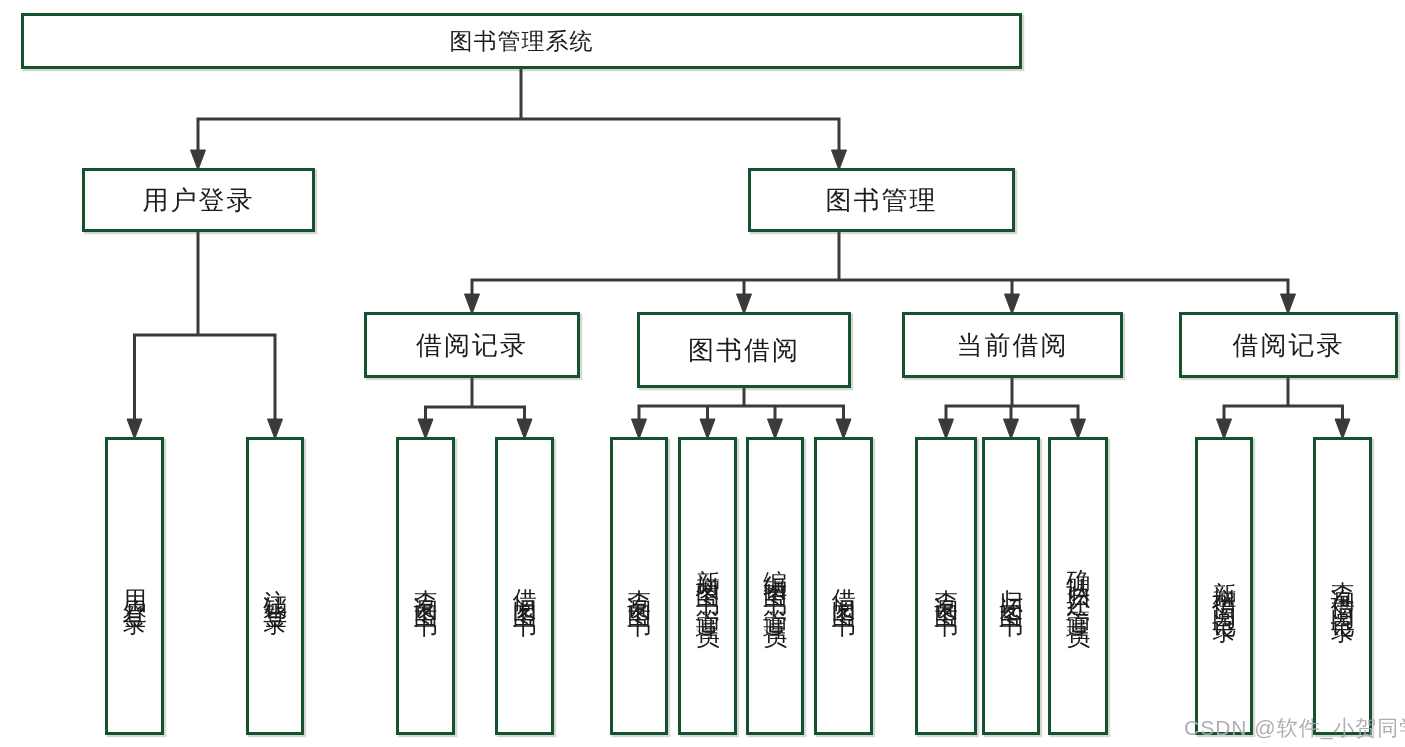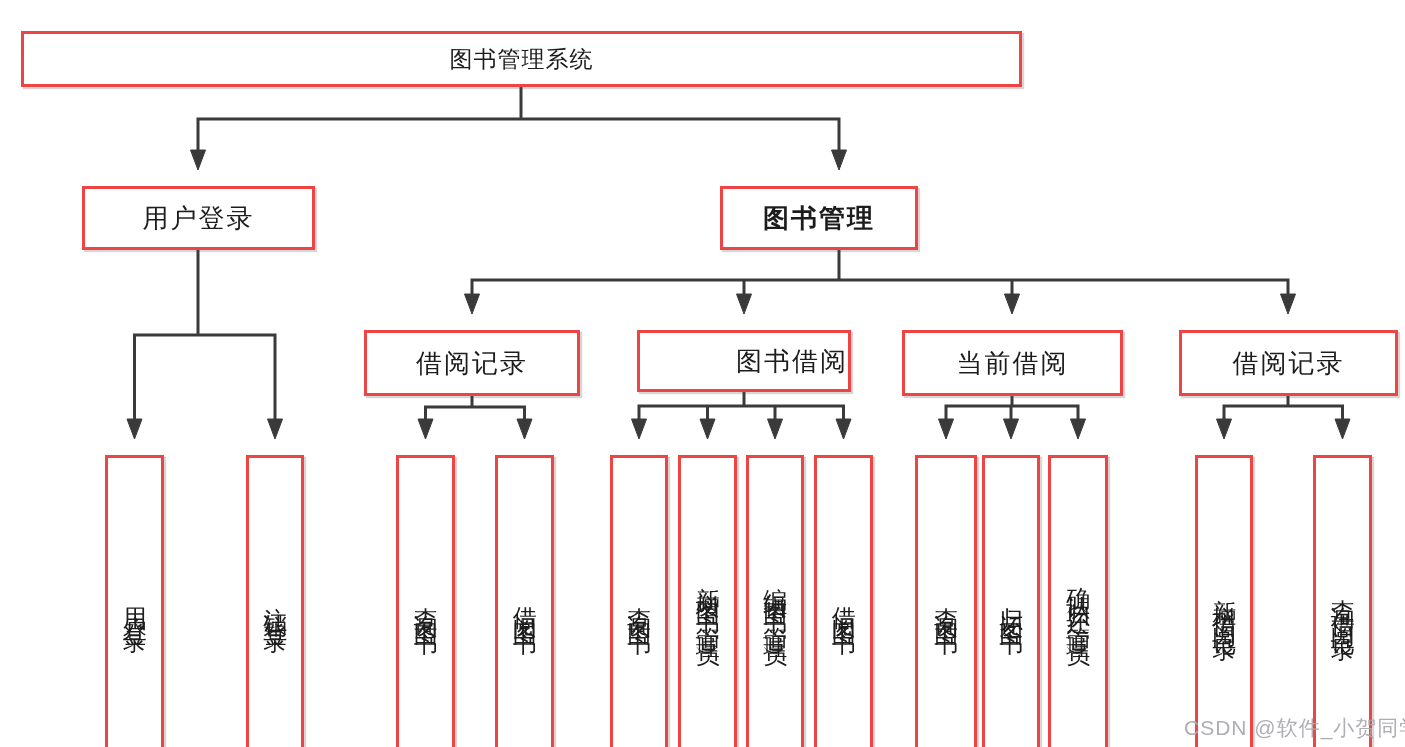--- a/index.html
+++ b/index.html
@@ -23,27 +23,26 @@
   }
   #wires polygon {
     fill: #3a3a3a;
     stroke: #3a3a3a;
     stroke-width: 1;
   }
   .box {
     position: absolute;
     box-sizing: border-box;
     background: #ffffff;
-    border: 3px solid #ef4444;
+    border: 3px solid #14532d;
     box-shadow: 2px 2px 1px rgba(90,90,90,0.25);
     display: flex;
     align-items: center;
     justify-content: center;
     color: #1c1c1c;
-    margin-top: 18px;
   }
   .h-label {
     font-size: 26px;
     letter-spacing: 2px;
     white-space: nowrap;
   }
   .root-label {
     font-size: 23px;
     letter-spacing: 1px;
     white-space: nowrap;
@@ -126,28 +125,28 @@
     </g>
   </svg>
 
   <div class="box" style="left:21px; top:13px; width:1001px; height:56px;">
     <span class="root-label">图书管理系统</span>
   </div>
 
   <div class="box" style="left:82px; top:168px; width:233px; height:64px;">
     <span class="h-label">用户登录</span>
   </div>
-  <div class="box" style="left:720px; top:168px; width:198px; height:64px;font-weight:bold;">
+  <div class="box" style="left:748px; top:168px; width:267px; height:64px;">
     <span class="h-label">图书管理</span>
   </div>
 
   <div class="box" style="left:364px; top:312px; width:216px; height:66px;">
     <span class="h-label">借阅记录</span>
   </div>
-  <div class="box" style="left:637px; top:312px; width:214px; height:62px;justify-content:flex-end;">
+  <div class="box" style="left:637px; top:312px; width:214px; height:76px;">
     <span class="h-label">图书借阅</span>
   </div>
   <div class="box" style="left:902px; top:312px; width:221px; height:66px;">
     <span class="h-label">当前借阅</span>
   </div>
   <div class="box" style="left:1179px; top:312px; width:219px; height:66px;">
     <span class="h-label">借阅记录</span>
   </div>
 
   <div class="box v-box" style="left:105px; top:437px; width:59px; height:298px;">

